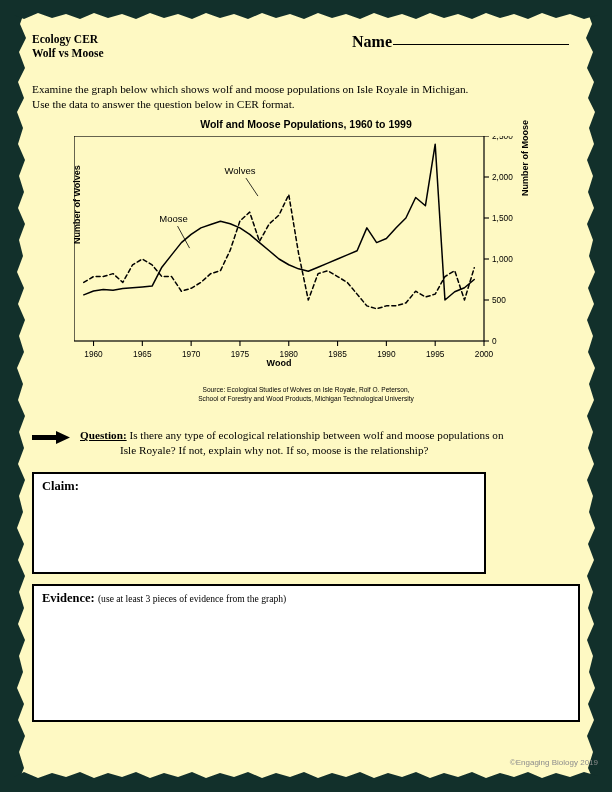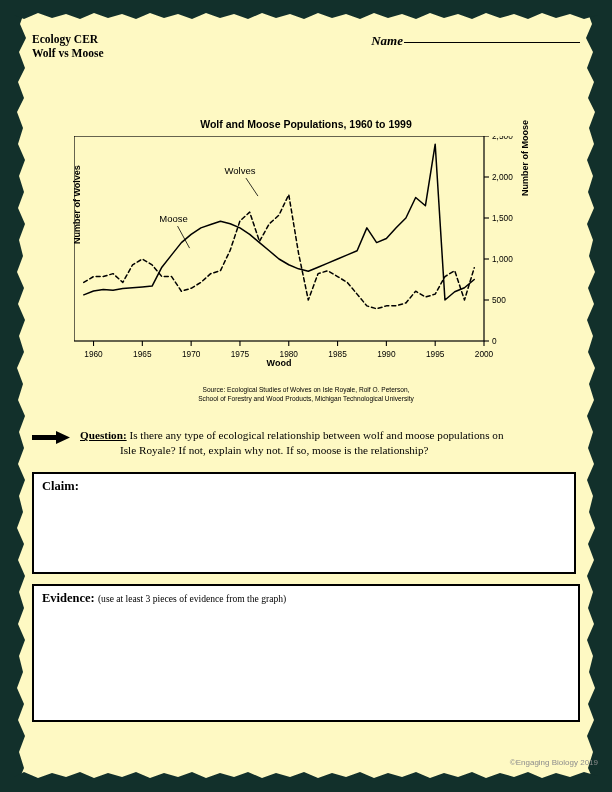--- a/index.html
+++ b/index.html
@@ -31,21 +31,21 @@
   }
 
   
   #header{
     position:absolute;left:18px;top:22px;width:548px;
     height:40px;
   }
   #title-block{position:absolute;left:0;top:0;font-weight:bold;font-size:11.5px;line-height:14px;}
   #title-l1{display:block;}
   #title-l2{display:block;}
-  #name-block{position:absolute;right:0;top:1px;font-weight:bold;font-size:13px;white-space:nowrap;font-style:italic;}
+  #name-block{position:absolute;right:11px;top:1px;font-weight:bold;font-size:16px;white-space:nowrap;}
   #name-rule{display:inline-block;width:176px;border-bottom:1.3px solid #000;vertical-align:2px;margin-left:1px;}
 
   
   #instructions{
     position:absolute;left:18px;top:72px;width:548px;
     font-size:11.3px;line-height:14.5px;
   }
   #instructions span{display:block;}
 
   
@@ -87,21 +87,21 @@
   #arrow-icon{position:absolute;left:0;top:3px;}
   #question-text{
     position:absolute;left:48px;top:0;width:500px;
     font-size:11.2px;line-height:14.5px;
   }
   #q-label{font-weight:bold;text-decoration:underline;}
   #q-line2{display:block;margin-left:40px;}
 
   
   .ansbox{position:absolute;left:18px;border:2px solid #000;background:#fff;box-sizing:border-box;}
-  #claim-box{top:462px;width:544px;height:102px;}
+  #claim-box{top:462px;width:454px;height:102px;}
   #evidence-box{top:574px;width:548px;height:138px;}
   .ansbox .bx-head{position:absolute;left:8px;top:5px;font-size:12.5px;white-space:nowrap;}
   .bx-title{font-weight:bold;}
   .bx-hint{font-size:9.6px;}
 
   
   #footer{
     position:absolute;left:0;top:748px;width:584px;text-align:right;
     font-family:"Liberation Sans",sans-serif;font-size:8px;color:#8c8c8c;
   }
@@ -152,20 +152,24 @@
     <div id="header">
       <div id="title-block">
         <span id="title-l1">Ecology CER</span>
         <span id="title-l2">Wolf vs Moose</span>
       </div>
       <div id="name-block">
         <span>Name</span><span id="name-rule"></span>
       </div>
     </div>
 
+    <div id="instructions">
+      <span>Examine the graph below which shows wolf and moose populations on Isle Royale in Michigan.</span>
+      <span>Use the data to answer the question below in CER format.</span>
+    </div>
 
     <div id="figure">
       <div id="chart-title">Wolf and Moose Populations, 1960 to 1999</div>
 
       <div id="chart-area">
         <div id="ylabel-left">Number of Wolves</div>
         <div id="ylabel-right">Number of Moose</div>
         <div id="xlabel">Wood</div>
         <svg id="plot-svg" width="470" height="235" viewBox="0 0 470 235">
           <g id="svg-dyn">

